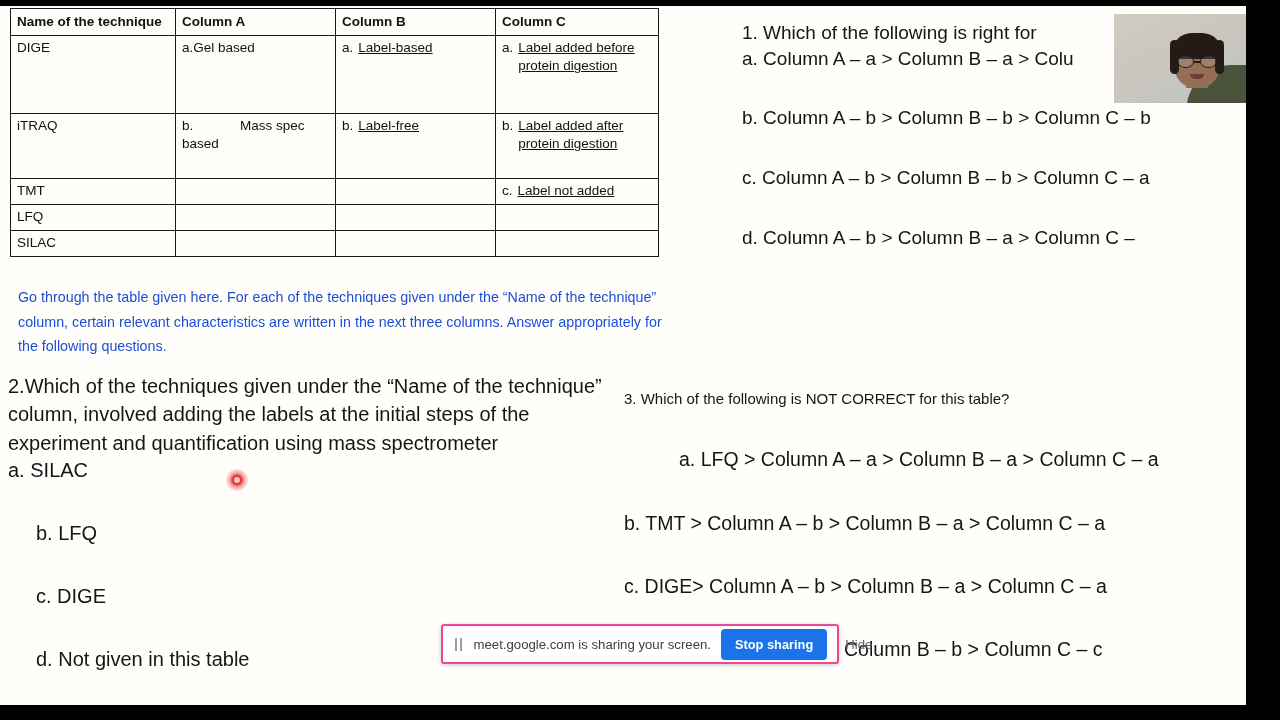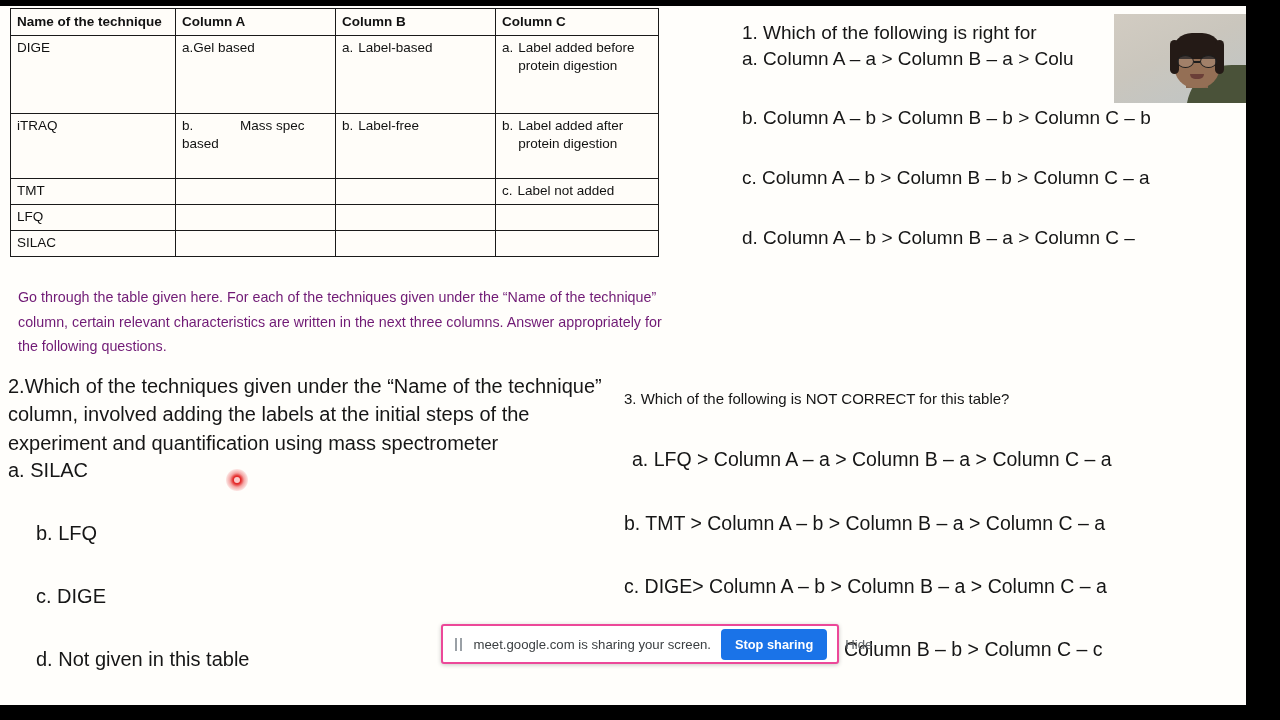--- a/index.html
+++ b/index.html
@@ -49,34 +49,34 @@
     font-weight: 700;
     font-size: 13.5px;
     padding-top: 4px;
   }
   col.c1 { width: 165px; }
   col.c2 { width: 160px; }
   col.c3 { width: 160px; }
   col.c4 { width: 163px; }
   .cellflex { display: flex; gap: 5px; }
   .cellflex .mk { flex: 0 0 auto; }
-  .cellflex .tx { flex: 1 1 auto; }
+  .cellflex .tx { flex: 1 1 auto; text-decoration: underline; }
   .mk-wide { display: inline-block; min-width: 58px; }
   .r-tall1 { height: 78px; }
   .r-tall2 { height: 65px; }
   .r-short { height: 23px; }
 
   
   #intro {
     position: absolute;
     left: 18px; top: 279px;
     width: 652px;
     font-size: 14.3px;
     line-height: 1.73;
-    color: #701a75;
+    color: #1d4ed8;
   }
 
   
   .qblock { position: absolute; color: #161616; }
   .qtitle { font-size: 19px; line-height: 1.35; }
   .qopt { font-size: 19px; line-height: 1.35; }
 
   #q1 { left: 742px; top: 14px; width: 530px; }
   #q1 .qtitle { white-space: nowrap; }
   #q1 .qopt { margin-top: 0px; white-space: nowrap; }
@@ -84,21 +84,21 @@
 
   #q2 { left: 8px; top: 366px; width: 600px; }
   #q2 .qtitle { font-size: 20px; line-height: 1.42; }
   #q2 .qopt { font-size: 20px; }
   #q2 .sp { margin-top: 36px; margin-left: 28px; }
 
   #q3 { left: 624px; top: 383px; width: 600px; }
   #q3 .qtitle { font-size: 15px; }
   #q3 .qopt { font-size: 19.5px; }
   #q3 .sp { margin-top: 37px; }
-  #q3 .indent { padding-left: 8px; }
+  #q3 .indent { padding-left: 8px; margin-left: 47px; }
 
   
   #pip {
     position: absolute;
     left: 1114px; top: 8px;
     width: 166px; height: 89px;
     overflow: hidden;
     background: linear-gradient(160deg,#cfc8bd 0%, #c9c4bb 35%, #c3c5c4 70%, #b9bec0 100%);
   }
   #pip .bg-wall {

